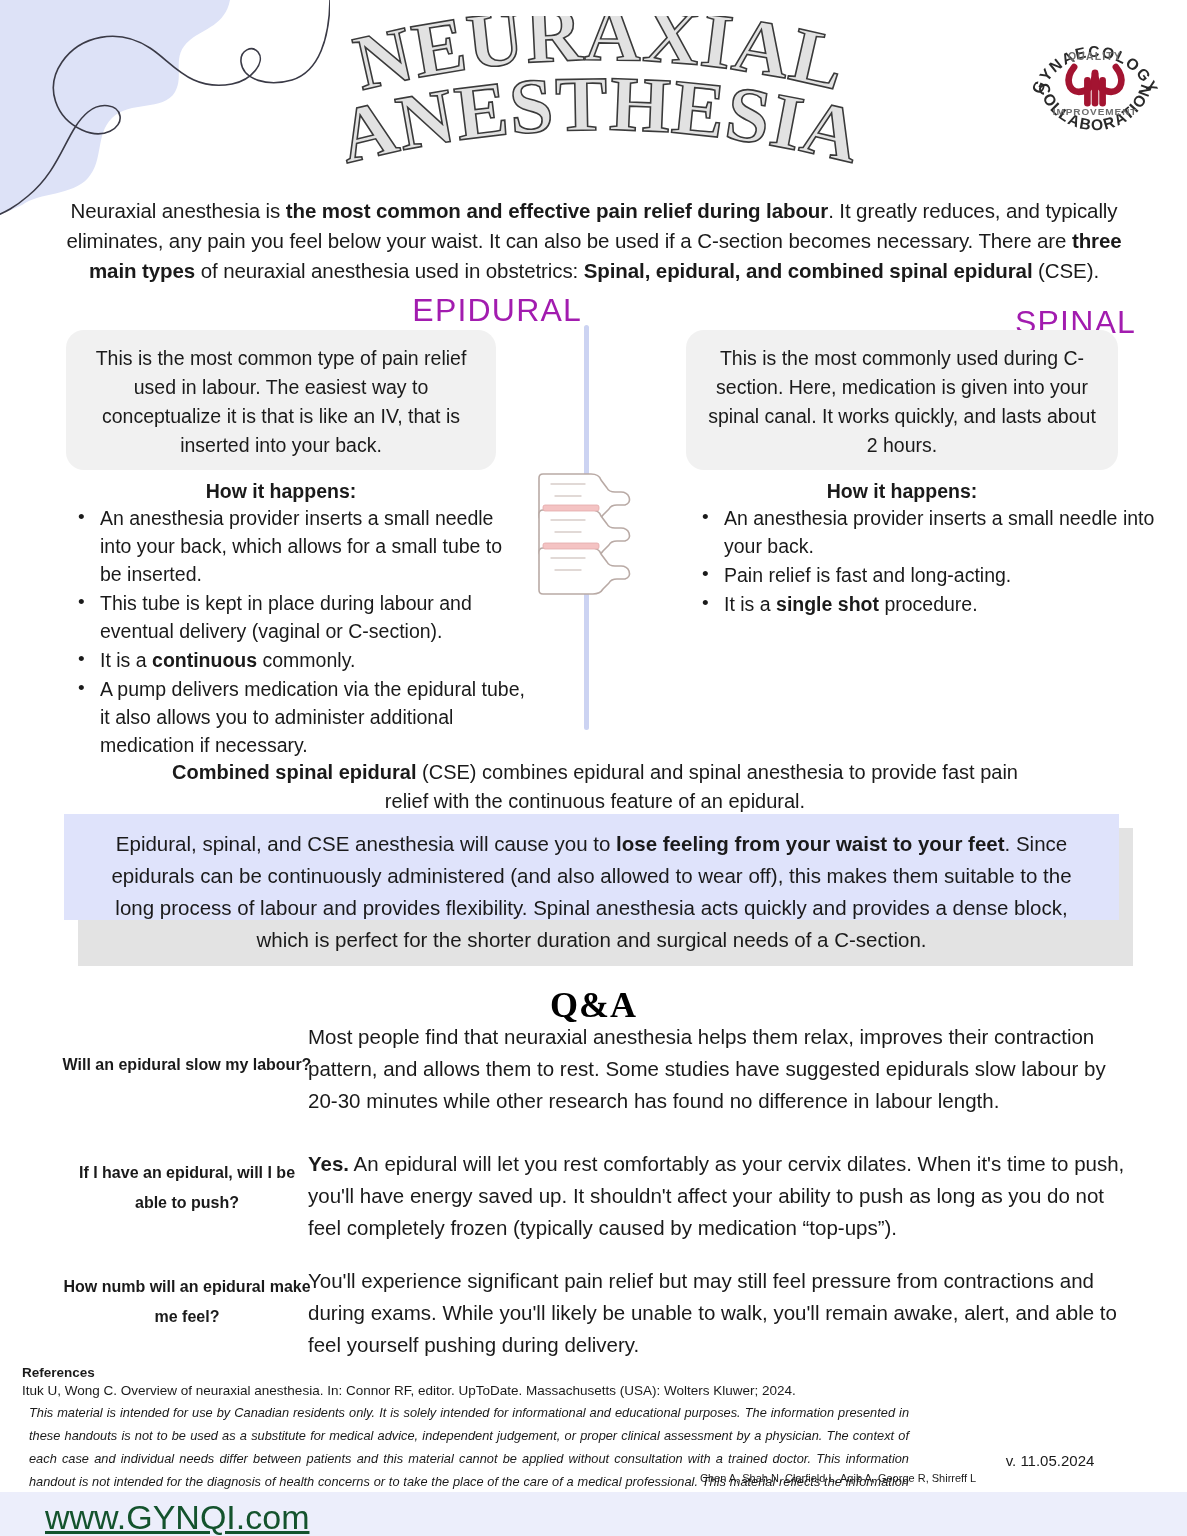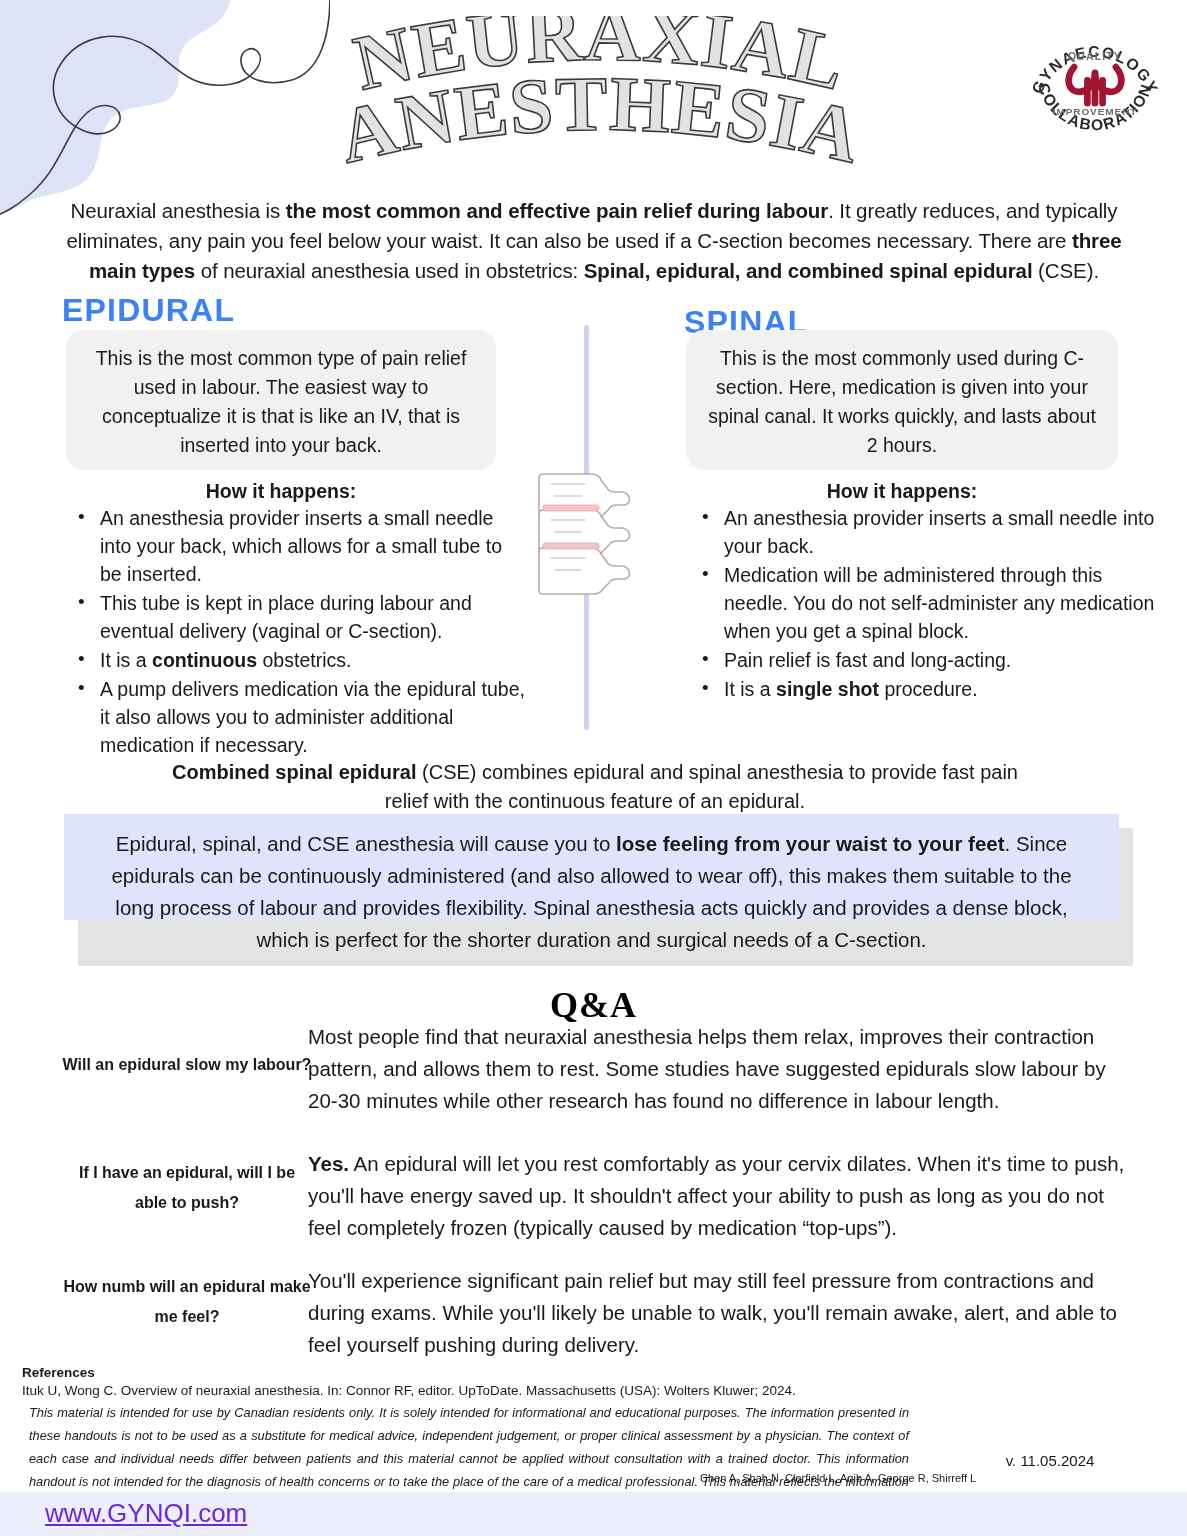--- a/index.html
+++ b/index.html
@@ -52,24 +52,24 @@
     font-size: 20.5px;
     line-height: 30px;
     letter-spacing: -0.1px;
   }
   #intro b { font-weight: 700; }
 
   
   .col-head {
     position: absolute;
     font-size: 32px;
-    font-weight: 700;
-    color: #3b82f6;
+    font-weight: 400;
+    color: #a21caf;
     letter-spacing: 1.2px;
-    text-align: left;
+    text-align: right;
   }
   #head-epidural { left: 62px; top: 292px; width: 520px; }
   #head-spinal   { left: 684px; top: 304px; width: 452px; }
 
   .intro-box {
     position: absolute;
     background: #f1f1f1;
     border-radius: 18px;
     font-size: 19.5px;
     line-height: 29px;
@@ -243,22 +243,22 @@
     left: 0;
     top: 1492px;
     width: 1187px;
     height: 44px;
     background: #eceefb;
   }
   #footer-url {
     position: absolute;
     left: 45px;
     top: 1498px;
-    font-size: 26px;
-    color: #6d28d9;
+    font-size: 34px;
+    color: #14532d;
   }
 </style>
 </head>
 <body>
 
 <svg id="deco-blob" viewBox="0 0 330 215">
   <path d="M0,0 L230,0 C225,25 205,28 190,40 C170,56 185,75 175,92 C163,112 130,100 112,118
            C95,135 104,160 88,178 C72,196 40,192 22,205 L0,215 Z" fill="#dde2f7"></path>
   <path d="M330,-10 C331,40 318,72 292,80 C268,87 243,80 241,62 C240,50 252,45 258,52
            C266,62 252,80 232,84 C190,92 172,62 150,48 C118,27 80,36 62,62
@@ -301,30 +301,29 @@
 </svg>
 
 <div id="intro"><span>Neuraxial anesthesia is </span><b>the most common and effective pain relief during labour</b><span>. It greatly reduces, and typically eliminates, any pain you feel below your waist. It can also be used if a C-section becomes necessary. There are </span><b>three main types</b><span> of neuraxial anesthesia used in obstetrics: </span><b>Spinal, epidural, and combined spinal epidural</b><span> (CSE).</span></div>
 
 <div class="col-head" id="head-epidural">EPIDURAL</div>
 <div class="intro-box" id="box-epidural">This is the most common type of pain relief used in labour. The easiest way to conceptualize it is that is like an IV, that is inserted into your back.</div>
 <div class="how-head" id="how-epidural">How it happens:</div>
 <ul class="bullets" id="bullets-epidural">
     <li><span>An anesthesia provider inserts a small needle into your back, which allows for a small tube to be inserted.</span></li>
     <li><span> This tube is kept in place during labour and eventual delivery (vaginal or C-section).</span></li>
-    <li><span>It is a </span><b>continuous</b><span> obstetrics.</span></li>
+    <li><span>It is a </span><b>continuous</b><span> commonly.</span></li>
     <li><span>A pump delivers medication via the epidural tube, it also allows you to administer additional medication if necessary.</span></li>
   </ul>
 
 <div class="col-head" id="head-spinal">SPINAL</div>
 <div class="intro-box" id="box-spinal">This is the most commonly used during C-section. Here, medication is given into your spinal canal. It works quickly, and lasts about 2 hours.</div>
 <div class="how-head" id="how-spinal">How it happens:</div>
 <ul class="bullets" id="bullets-spinal">
     <li><span>An anesthesia provider inserts a small needle into your back.</span></li>
-    <li><span>Medication will be administered through this needle. You do not self-administer any medication when you get a spinal block.</span></li>
     <li><span>Pain relief is fast and long-acting.</span></li>
     <li><span>It is a </span><b>single shot</b><span> procedure.</span></li>
   </ul>
 
 <div id="divider"></div>
 <svg id="spine" viewBox="0 0 122 142">
   <g fill="#ffffff" stroke="#b9aaa5" stroke-width="1.6" stroke-linejoin="round">
     <path d="M10,12 h48 q8,0 10,6 l6,8 q2,4 8,4 h6 q6,0 8,5 q2,6 -4,8 h-8 q-6,0 -8,4 l-6,6 q-3,5 -10,5 h-50 q-4,0 -4,-4 v-38 q0,-4 4,-4 z"></path>
     <path d="M10,48 h48 q8,0 10,6 l6,8 q2,4 8,4 h6 q6,0 8,5 q2,6 -4,8 h-8 q-6,0 -8,4 l-6,6 q-3,5 -10,5 h-50 q-4,0 -4,-4 v-38 q0,-4 4,-4 z"></path>
     <path d="M10,86 h48 q8,0 10,6 l6,8 q2,4 8,4 h6 q6,0 8,5 q2,6 -4,8 h-8 q-6,0 -8,4 l-6,6 q-3,5 -10,5 h-50 q-4,0 -4,-4 v-38 q0,-4 4,-4 z"></path>

